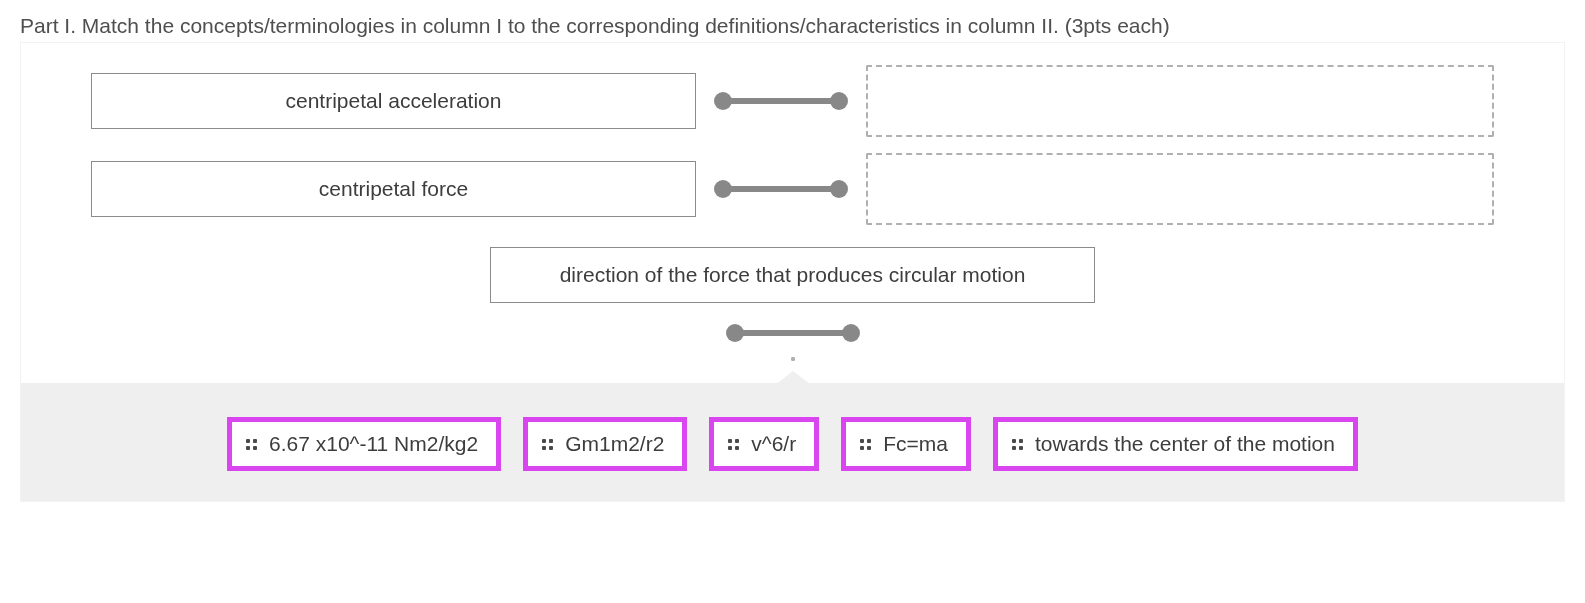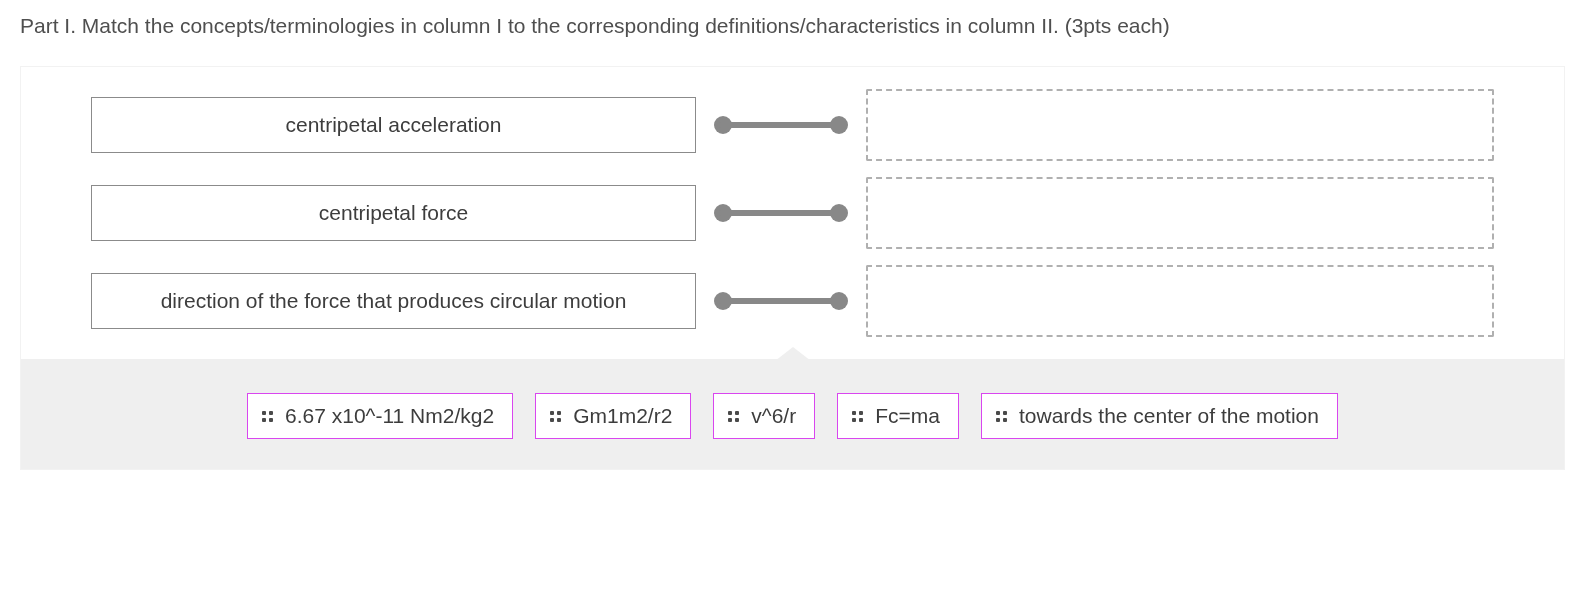--- a/index.html
+++ b/index.html
@@ -15,21 +15,21 @@
     width: 1585px;
     height: 603px;
     overflow: hidden;
   }
   .page {
     padding: 14px 20px 0 20px;
   }
   .instructions {
     font-size: 21px;
     color: #4f4f4f;
-    margin-bottom: 28px;
+    margin-bottom: 4px;
     font-weight: 400;
   }
   .quiz-container {
     border: 1px solid #f2f2f2;
     border-top: 1px solid #f2f2f2;
     background: #ffffff;
     padding-top: 28px;
     overflow: hidden;
   }
   .match-area {
@@ -37,20 +37,21 @@
     position: relative;
   }
   .match-row {
     display: flex;
     align-items: center;
     margin-bottom: 28px;
     position: relative;
   }
   .match-row:last-child {
     margin-bottom: 0;
+    flex-direction: column;
   }
   .concept-box {
     width: 605px;
     height: 56px;
     border: 1px solid #8b8b8b;
     background: #ffffff;
     display: flex;
     align-items: center;
     justify-content: center;
     font-size: 21px;
@@ -113,21 +114,21 @@
   .answers-wrap {
     display: flex;
     flex-wrap: wrap;
     justify-content: center;
     gap: 18px 22px;
     max-width: 1260px;
     margin: 0 auto;
   }
   .answer-chip {
     background: #ffffff;
-    border: 1px solid #d946ef;
+    border: 5px solid #d946ef;
     padding: 10px 18px 10px 14px;
     display: flex;
     align-items: center;
     font-size: 21px;
     color: #3d3d3d;
     cursor: grab;
   }
   .drag-handle {
     display: inline-flex;
     flex-direction: column;

